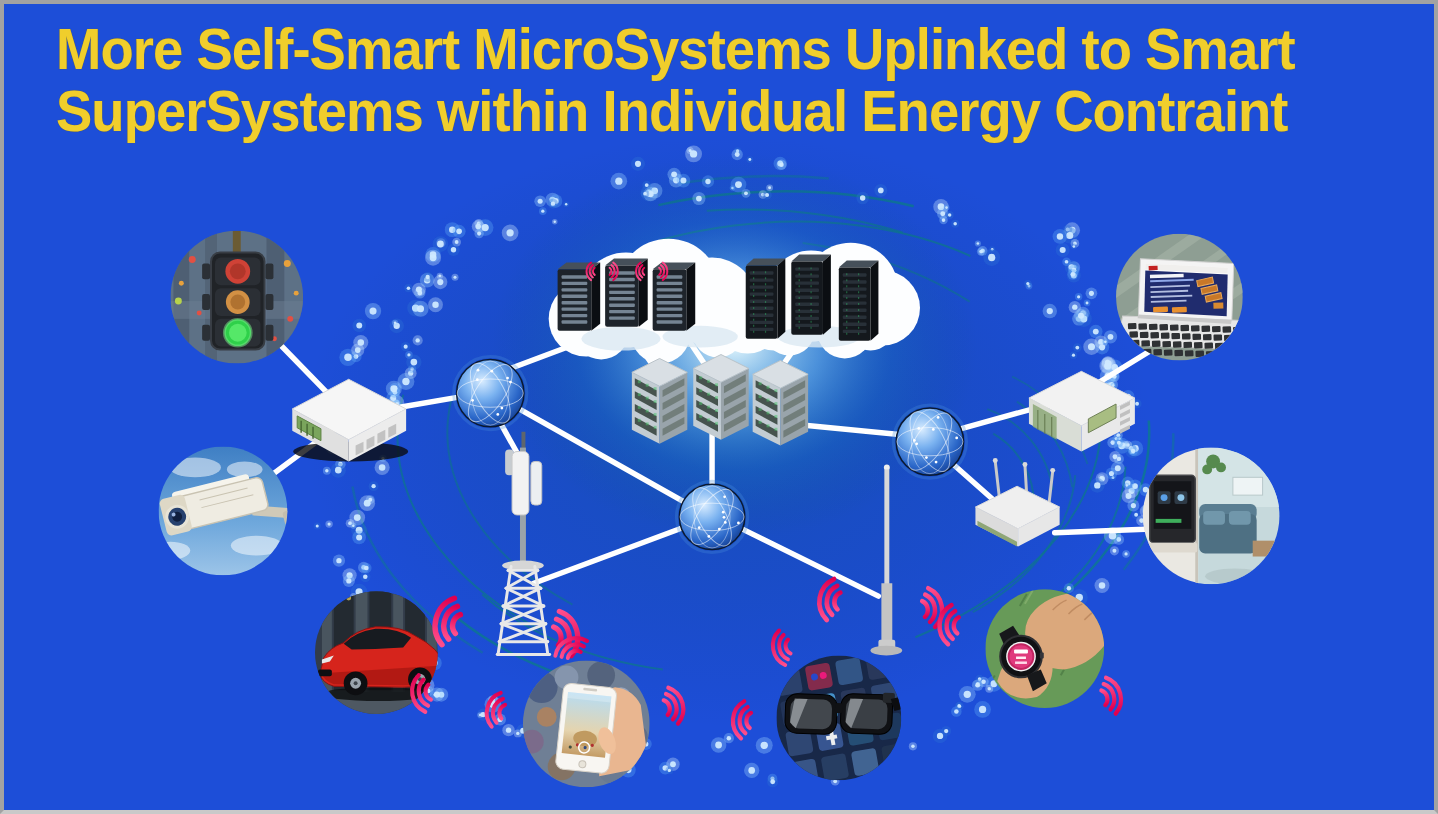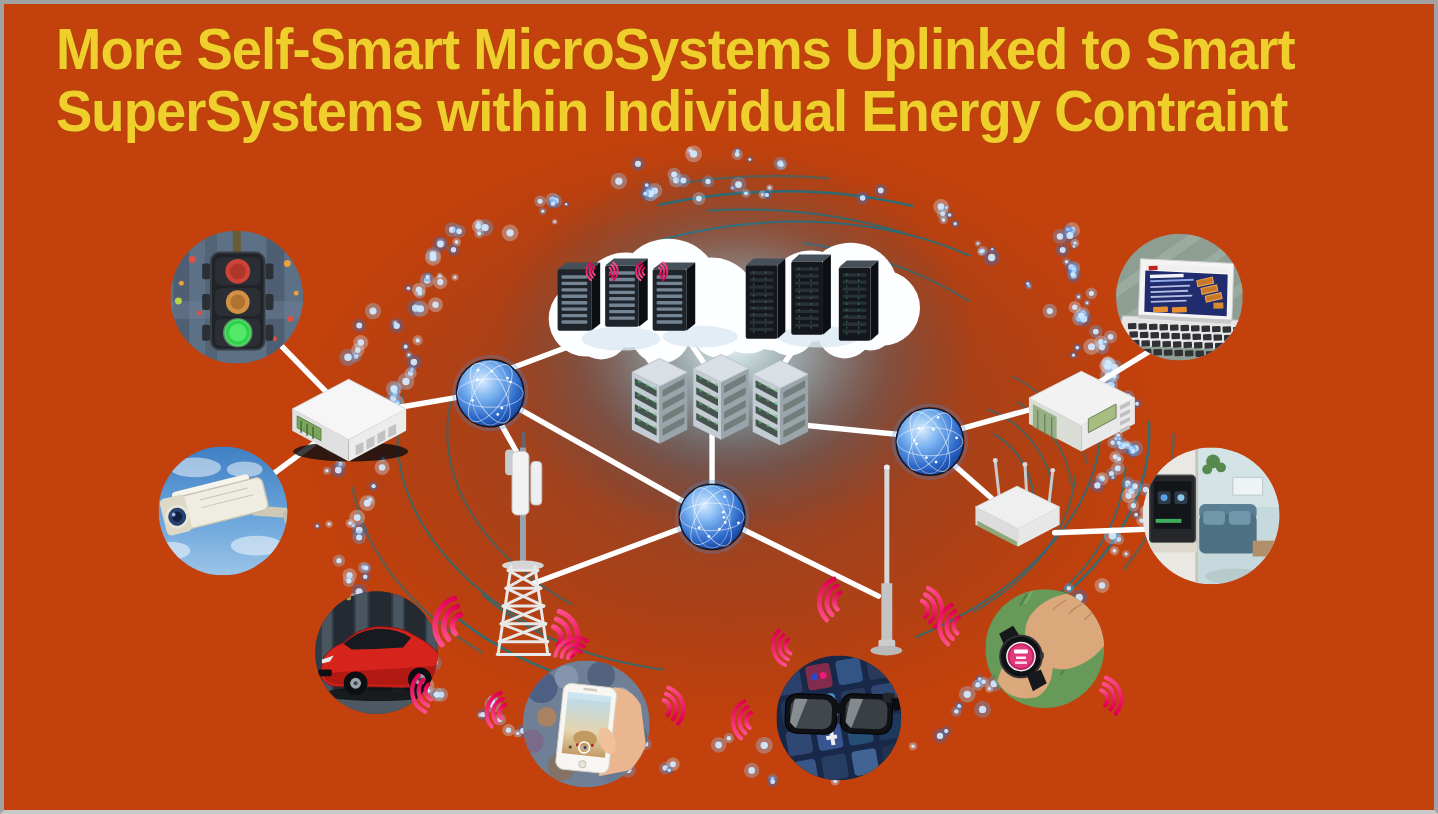--- a/index.html
+++ b/index.html
@@ -1,17 +1,17 @@
 <!DOCTYPE html>
 <html><head>
 <meta charset="utf-8">
 <style>
   html,body{margin:0;padding:0;background:#222;}
   .stage{
-    position:relative;width:1430px;height:806px;background:#c2410c;
+    position:relative;width:1430px;height:806px;background:#1d4ed8;
     border:4px solid #a2a2a2;border-bottom-color:#c9c9c9;overflow:hidden;
     font-family:"Liberation Sans",sans-serif;
   }
   .title{
     position:absolute;left:52px;top:14px;width:1400px;z-index:5;
     color:#f0ce2c;font-weight:bold;font-size:57px;line-height:1.09;
     letter-spacing:-1px;transform:scaleX(.955);transform-origin:left top;
     text-shadow:0 0 1px #7a6400;
   }
   svg.art{position:absolute;left:0;top:0;width:1430px;height:806px;}

